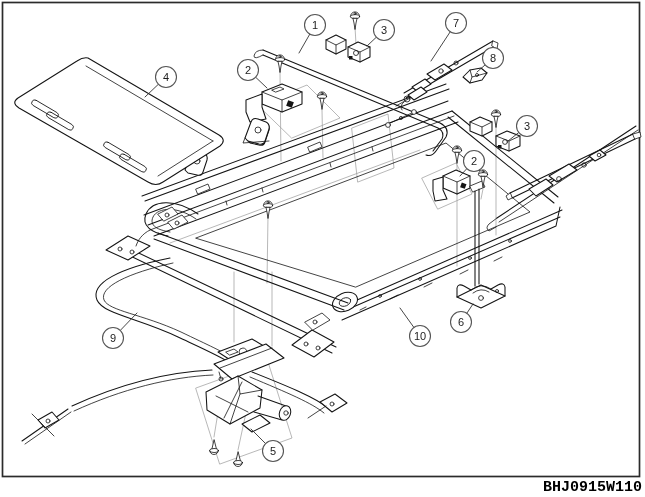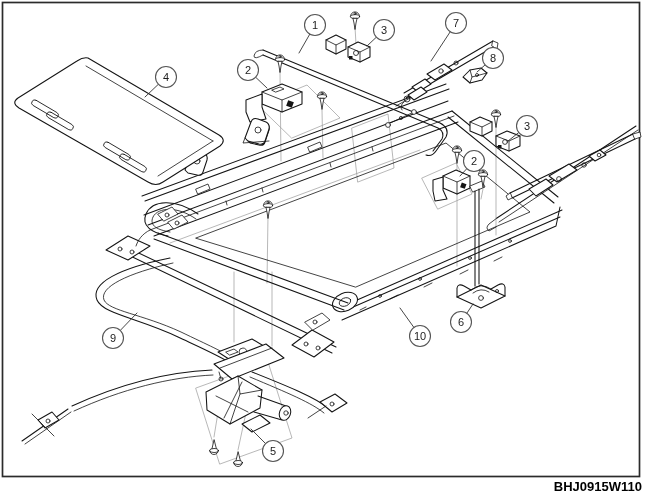--- a/index.html
+++ b/index.html
@@ -8,22 +8,22 @@
   svg{position:absolute;left:0;top:0;}
   .border{fill:none;stroke:var(--border,#2b2b2b);stroke-width:1.7;}
   .s{fill:none;stroke:var(--line,#141414);stroke-width:1.05;stroke-linecap:round;stroke-linejoin:round;}
   .sw{fill:#ffffff;stroke:var(--line,#141414);stroke-width:1.05;stroke-linecap:round;stroke-linejoin:round;}
   .thin{stroke-width:.8;}
   .guide{fill:none;stroke:var(--guide,#9a9a9a);stroke-width:.7;stroke-linecap:round;stroke-linejoin:round;}
   .dark{fill:var(--line,#141414);stroke:none;}
   .callout-circle{fill:#ffffff;stroke:var(--ring,#555555);stroke-width:1.1;}
   .callout-text{fill:#1c1c1c;font-size:11px;font-family:"Liberation Sans",sans-serif;}
   .leader{fill:none;stroke:#333;stroke-width:.9;stroke-linecap:round;}
-  .figid{position:absolute;top:479px;right:3px;font-size:13px;font-weight:bold;color:#000;
-         font-family:Liberation Sans, sans-serif;}
+  .figid{position:absolute;top:479px;right:3px;font-size:15px;font-weight:bold;color:#000;
+         font-family:Liberation Mono, monospace;}
 </style>
 </head>
 <body>
 
 <div class="stage">
 <svg width="645" height="497" viewBox="0 0 645 497">
 
   <rect class="border" x="2.5" y="2.5" width="637" height="474"></rect>
 
   <g class="guides">

